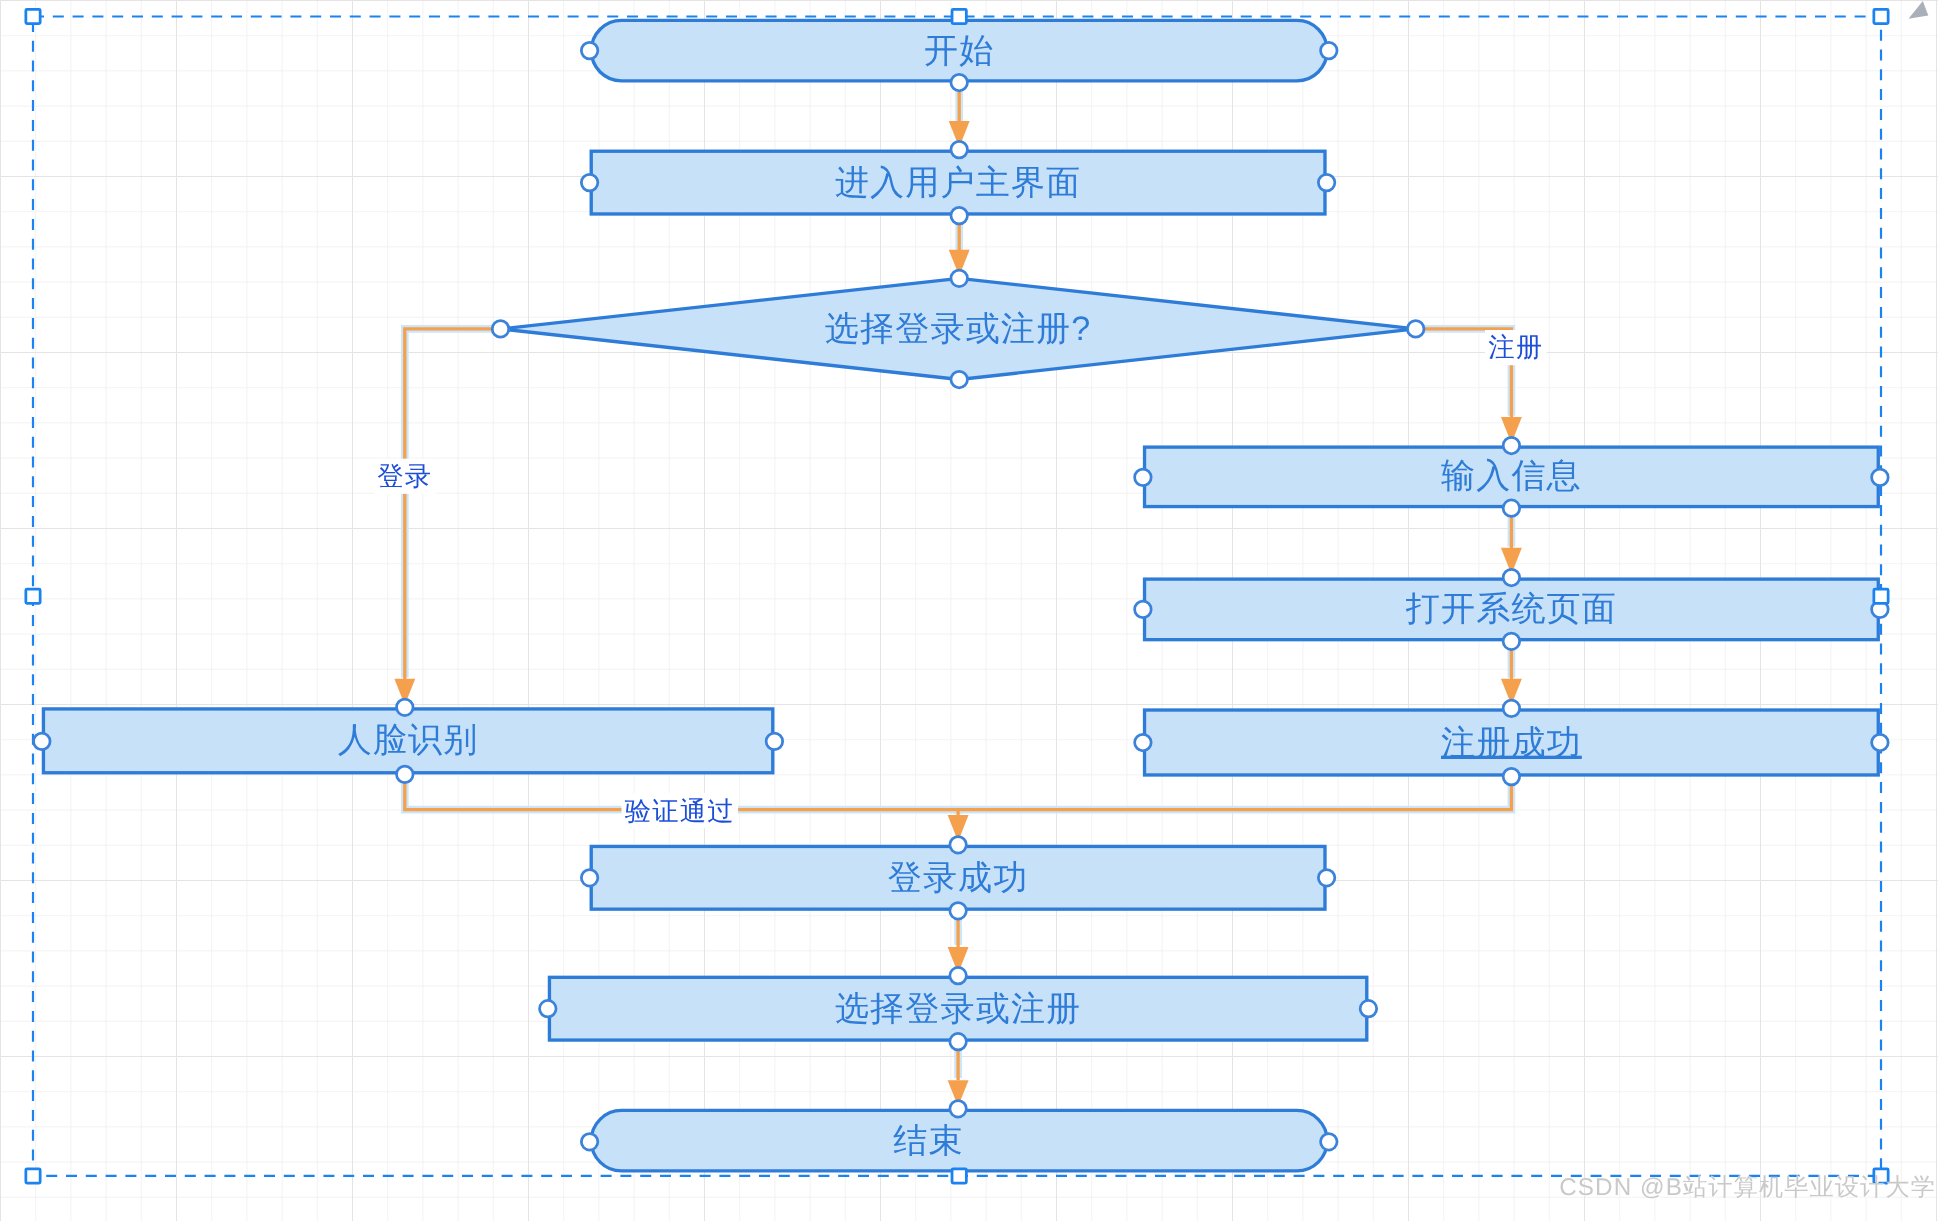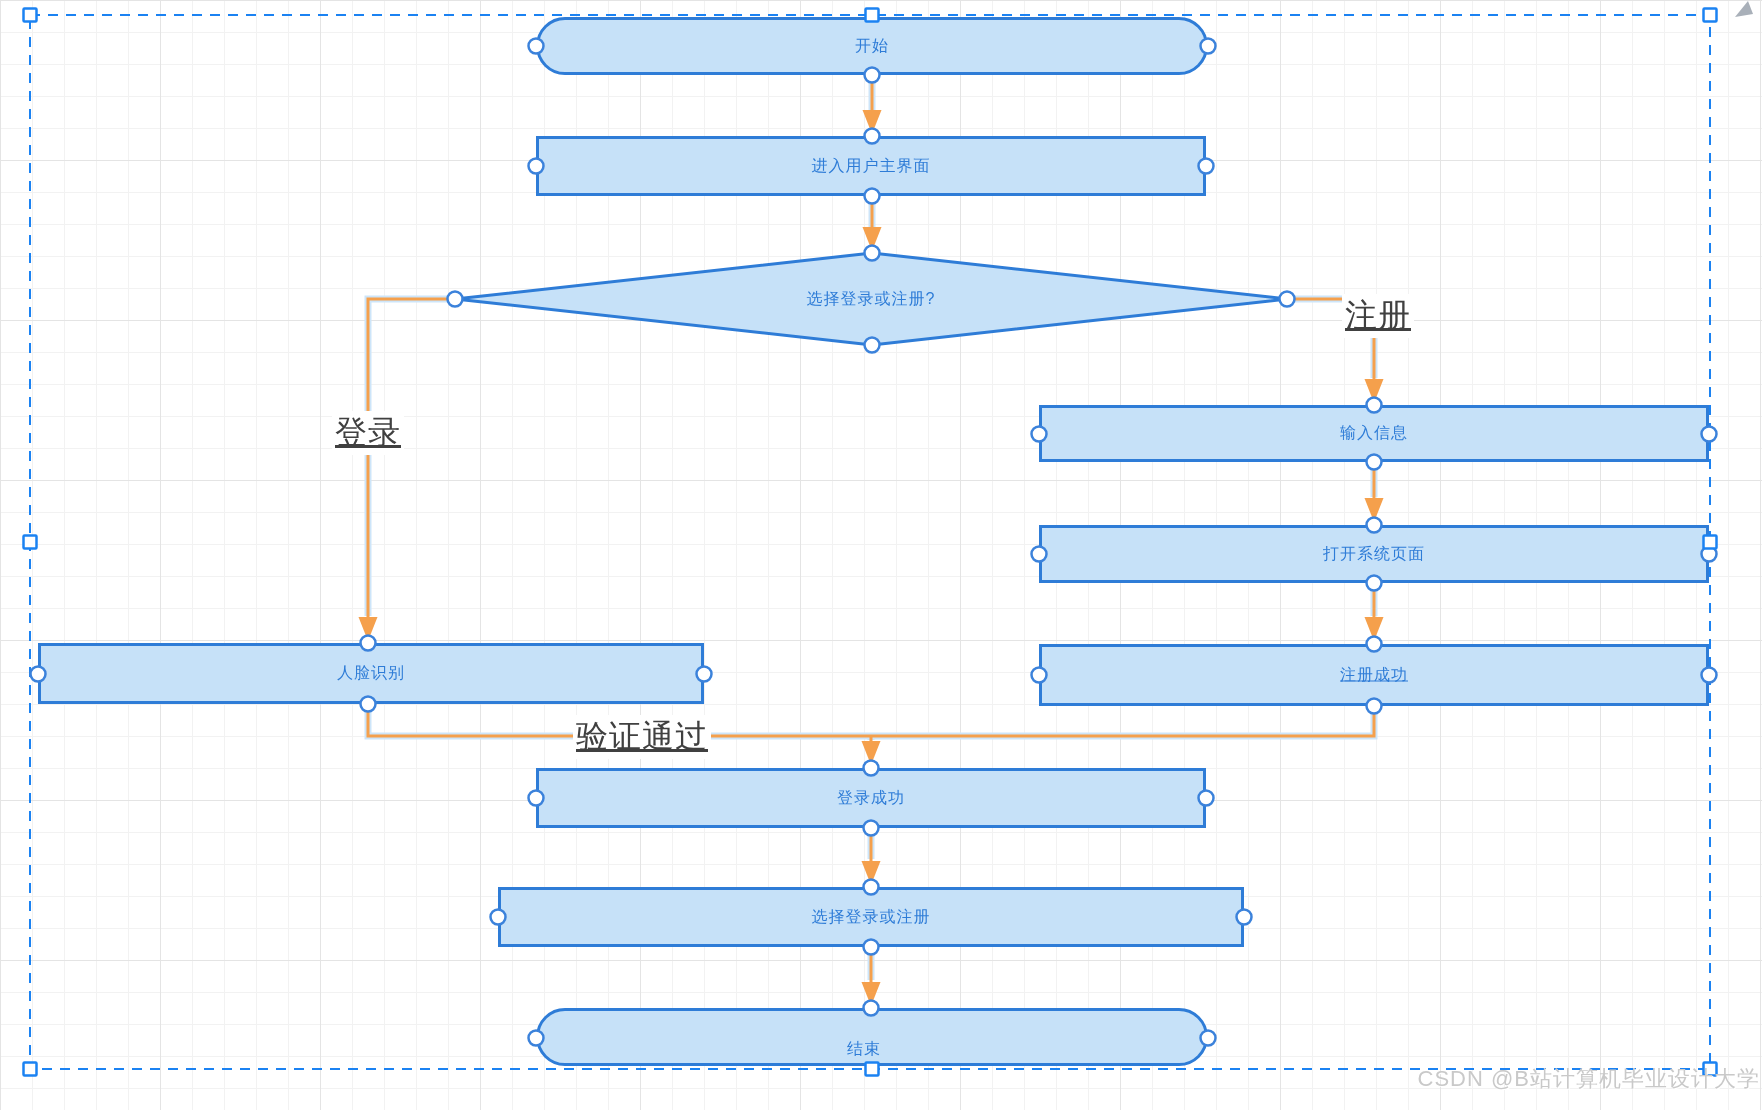--- a/index.html
+++ b/index.html
@@ -16,26 +16,26 @@
   }
   .node{
     position:absolute;box-sizing:border-box;
     background:#c6e1f8;border:3px solid #2e7cd7;
   }
   .terminator{border-radius:29px;}
   .overlay{position:absolute;left:0;top:0;pointer-events:none;}
   .labels{position:absolute;left:0;top:0;width:1762px;height:1110px;pointer-events:none;}
   .nlabel{
     position:absolute;transform:translate(-50%,-50%);
-    font-size:16px;color:#2e7cd7;white-space:nowrap;letter-spacing:1px;
+    font-size:31px;color:#2e7cd7;white-space:nowrap;letter-spacing:1px;
   }
   .elabel{
     position:absolute;transform:translate(-50%,-50%);
-    font-size:32px;color:#404040;background:#ffffff;padding:0 3px;
-    white-space:nowrap;letter-spacing:1px;text-decoration:underline;
+    font-size:24px;color:#1d4ed8;background:#ffffff;padding:0 3px;
+    white-space:nowrap;letter-spacing:1px;
   }
   .watermark{
     position:absolute;top:1064px;right:2px;
     font-size:22px;color:#c9c9c9;letter-spacing:1px;white-space:nowrap;
     text-shadow:1px 1px 0 #ffffff;
   }
   .halo{fill:none;stroke:#cde5f9;stroke-width:7;}
   .edge{fill:none;stroke:#f5a04c;stroke-width:3;}
   .head{fill:#f5a04c;}
   .cpt{fill:#ffffff;stroke:#3b82db;stroke-width:2.5;}
@@ -165,20 +165,20 @@
 <div class="labels">
   <div class="nlabel" style="left:872px;top:46px;">开始</div>
   <div class="nlabel" style="left:871px;top:166px;">进入用户主界面</div>
   <div class="nlabel" style="left:871px;top:299px;">选择登录或注册?</div>
   <div class="nlabel" style="left:1374px;top:433px;text-align:center;">输入信息</div>
   <div class="nlabel" style="left:1374px;top:554px;">打开系统页面</div>
   <div class="nlabel" style="left:1374px;top:675px;text-decoration:underline;">注册成功</div>
   <div class="nlabel" style="left:371px;top:673px;">人脸识别</div>
   <div class="nlabel" style="left:871px;top:798px;">登录成功</div>
   <div class="nlabel" style="left:871px;top:917px;">选择登录或注册</div>
-  <div class="nlabel" style="left:864px;top:1037px;margin-top:12px;">结束</div>
+  <div class="nlabel" style="left:844px;top:1037px;">结束</div>
 
   <div class="elabel" style="left:368px;top:433px;">登录</div>
   <div class="elabel" style="left:1378px;top:316px;">注册</div>
-  <div class="elabel" style="left:642px;top:737px;">验证通过</div>
+  <div class="elabel" style="left:618px;top:737px;">验证通过</div>
 </div>
 
 <div class="watermark">CSDN @B站计算机毕业设计大学</div>
 
 </body></html>

